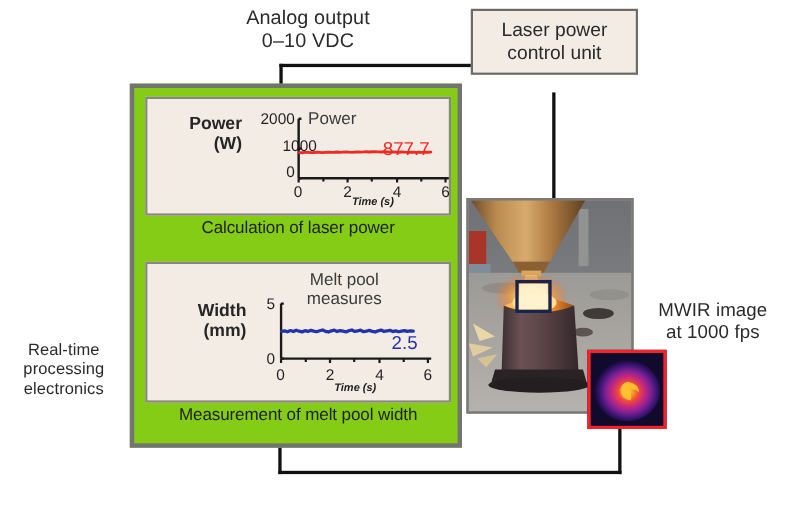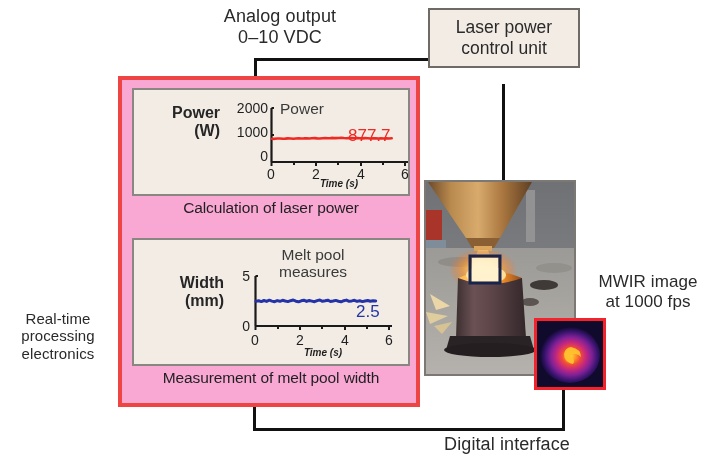--- a/index.html
+++ b/index.html
@@ -56,23 +56,23 @@
     white-space: pre-line;
   }
 
   
   #red-group {
     position: absolute;
     left: 118px;
     top: 76px;
     width: 302px;
     height: 331px;
-    border: 4px solid #ef4444;
-    box-sizing: border-box;
-    background: #f9a8d4;
+    border: 4px solid #737373;
+    box-sizing: border-box;
+    background: #84cc16;
   }
 
   .panel-block {
     position: absolute;
     left: 10px;
     width: 278px;
   }
   #panel-power   { top: 8px;  }
   #panel-width   { top: 158px; }
 
@@ -190,21 +190,21 @@
 
     <div class="panel-block" id="panel-power">
       <div class="chart-frame">
 
         <div class="axis-title" style="left:2px; top:14px; width:84px;">Power
 (W)</div>
 
         <div class="chart-head" style="left:118px; top:10px; width:100px;">Power</div>
 
         <div class="ytick" style="left:86px; top:18px; width:48px;">2000</div>
-        <div class="ytick" style="left:86px; top:42px; width:48px;">1000</div>
+        <div class="ytick" style="left:86px; top:42px; width:48px;padding-left:20px;">1000</div>
         <div class="ytick" style="left:86px; top:66px; width:48px;">0</div>
 
         <svg class="plotsvg" id="power-plot" width="150" height="78" style="left:136px; top:12px;" viewBox="0 0 150 78" preserveAspectRatio="none">
 
           <path d="M4 6 L1.5 6 M1.5 6 L1.5 60 M1.5 33 L4 33 M1.5 60 L4 60" stroke="#1a1a1a" stroke-width="2.2" fill="none"></path>
 
           <path d="M1.5 60 L138 60" stroke="#1a1a1a" stroke-width="2.2" fill="none"></path>
           <path d="M1.5 60 L1.5 64 M24 60 L24 63 M46 60 L46 64 M68 60 L68 63
                    M91 60 L91 64 M113 60 L113 63 M135 60 L135 64" stroke="#1a1a1a" stroke-width="2" fill="none"></path>
           <polyline id="power-line" points="2.00,36.73 4.66,36.83 7.32,36.54 9.98,36.46 12.64,36.75 15.30,36.62 17.96,36.38 20.62,36.56 23.28,36.70 25.94,36.46 28.60,36.29 31.26,36.54 33.92,36.40 36.58,36.19 39.24,36.48 41.90,36.32 44.56,36.11 47.22,36.35 49.88,36.48 52.54,36.24 55.20,36.02 57.86,36.27 60.52,36.13 63.18,35.92 65.84,36.16 68.50,36.00 71.16,35.81 73.82,36.05 76.48,36.21 79.14,36.00 81.80,36.13 84.46,36.29 87.12,36.08 89.78,36.24 92.44,36.38 95.10,36.16 97.76,36.32 100.42,36.46 103.08,36.27 105.74,36.40 108.40,36.54 111.06,36.35 113.72,36.48 116.38,36.29 119.04,36.43 121.70,36.29" fill="none" stroke="#ef2a22" stroke-width="2.6" stroke-linejoin="round" stroke-linecap="round"></polyline>
@@ -354,15 +354,14 @@
       </defs>
       <rect x="0" y="0" width="66" height="66" fill="#100a2c"></rect>
       <ellipse cx="33" cy="34" rx="30" ry="28" fill="url(#thermG)"></ellipse>
       <path d="M34 26 Q44 28 44 36 Q40 31 33 34 Q39 38 36 43 Q27 41 27 33 Q28 27 34 26 Z" fill="#ffc22e" opacity=".95"></path>
     </svg>
   </div>
 
   <div class="lbl" id="right-label" style="left:580px; top:272px; width:136px; font-size:17px;">MWIR image
 at 1000 fps</div>
 
-  <div class="lbl" id="bottom-label" style="left:394px; top:434px; width:226px; font-size:18px;">Digital interface</div>
 
 </div>
 
 </body></html>

